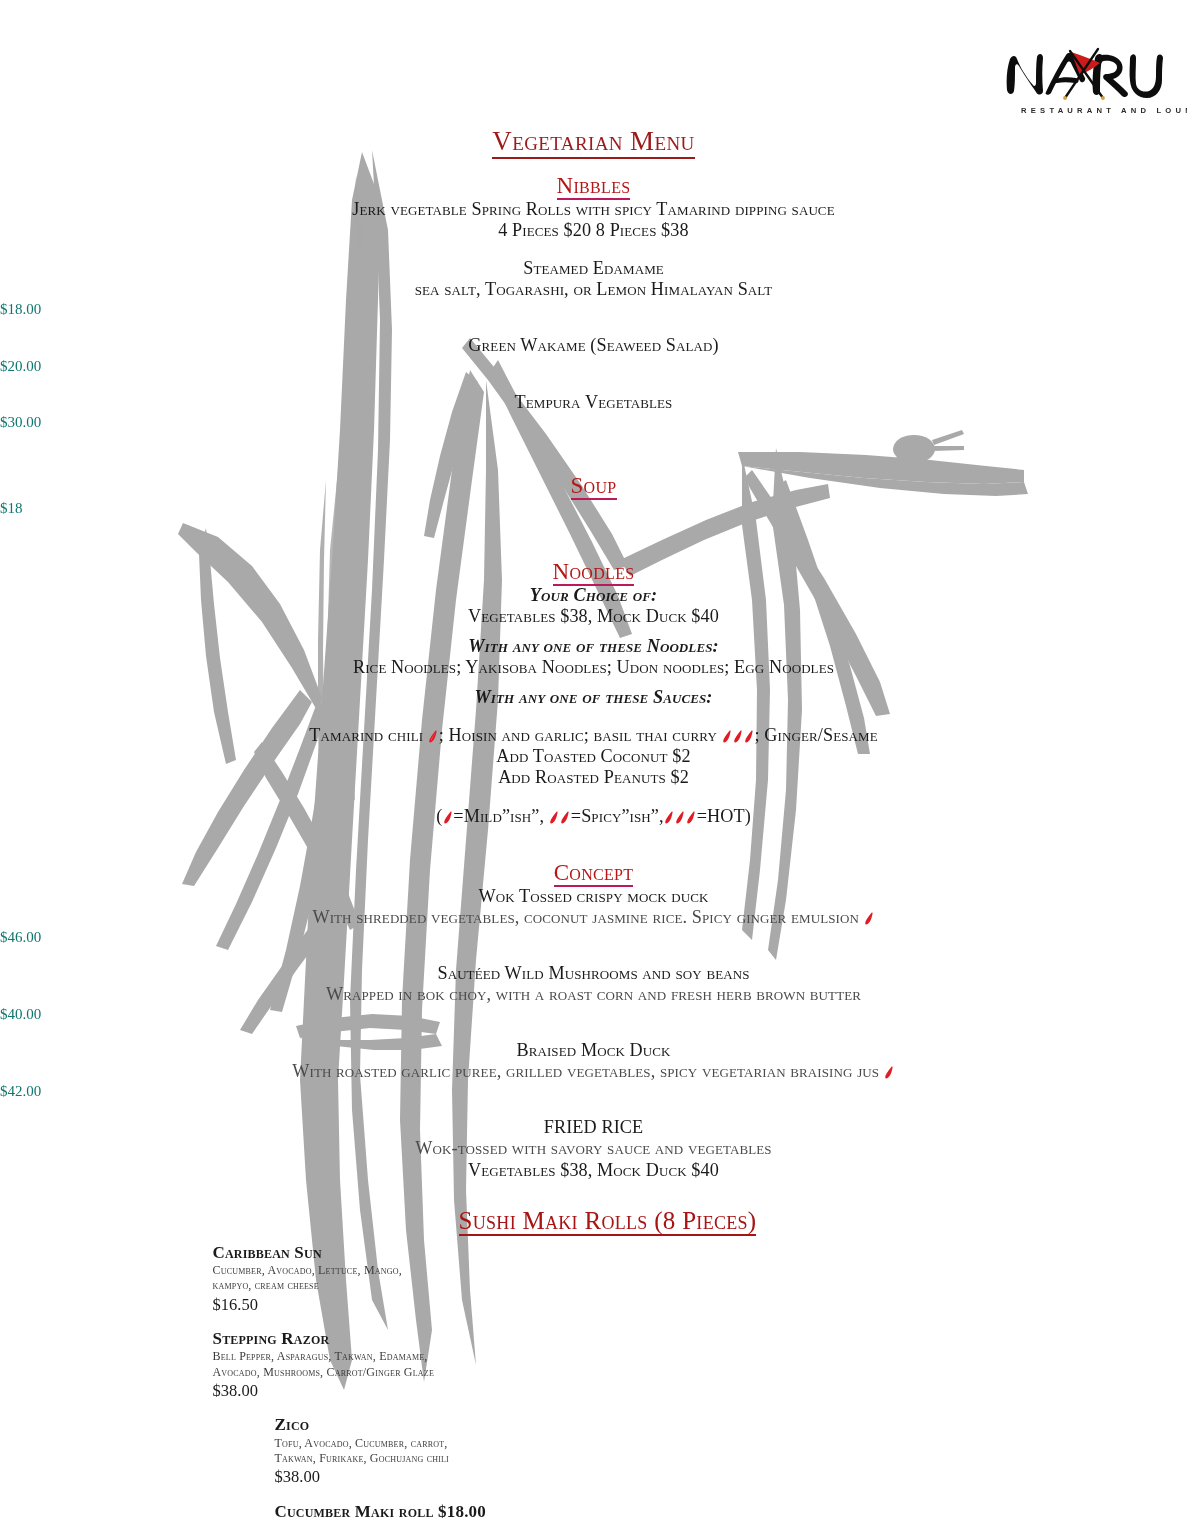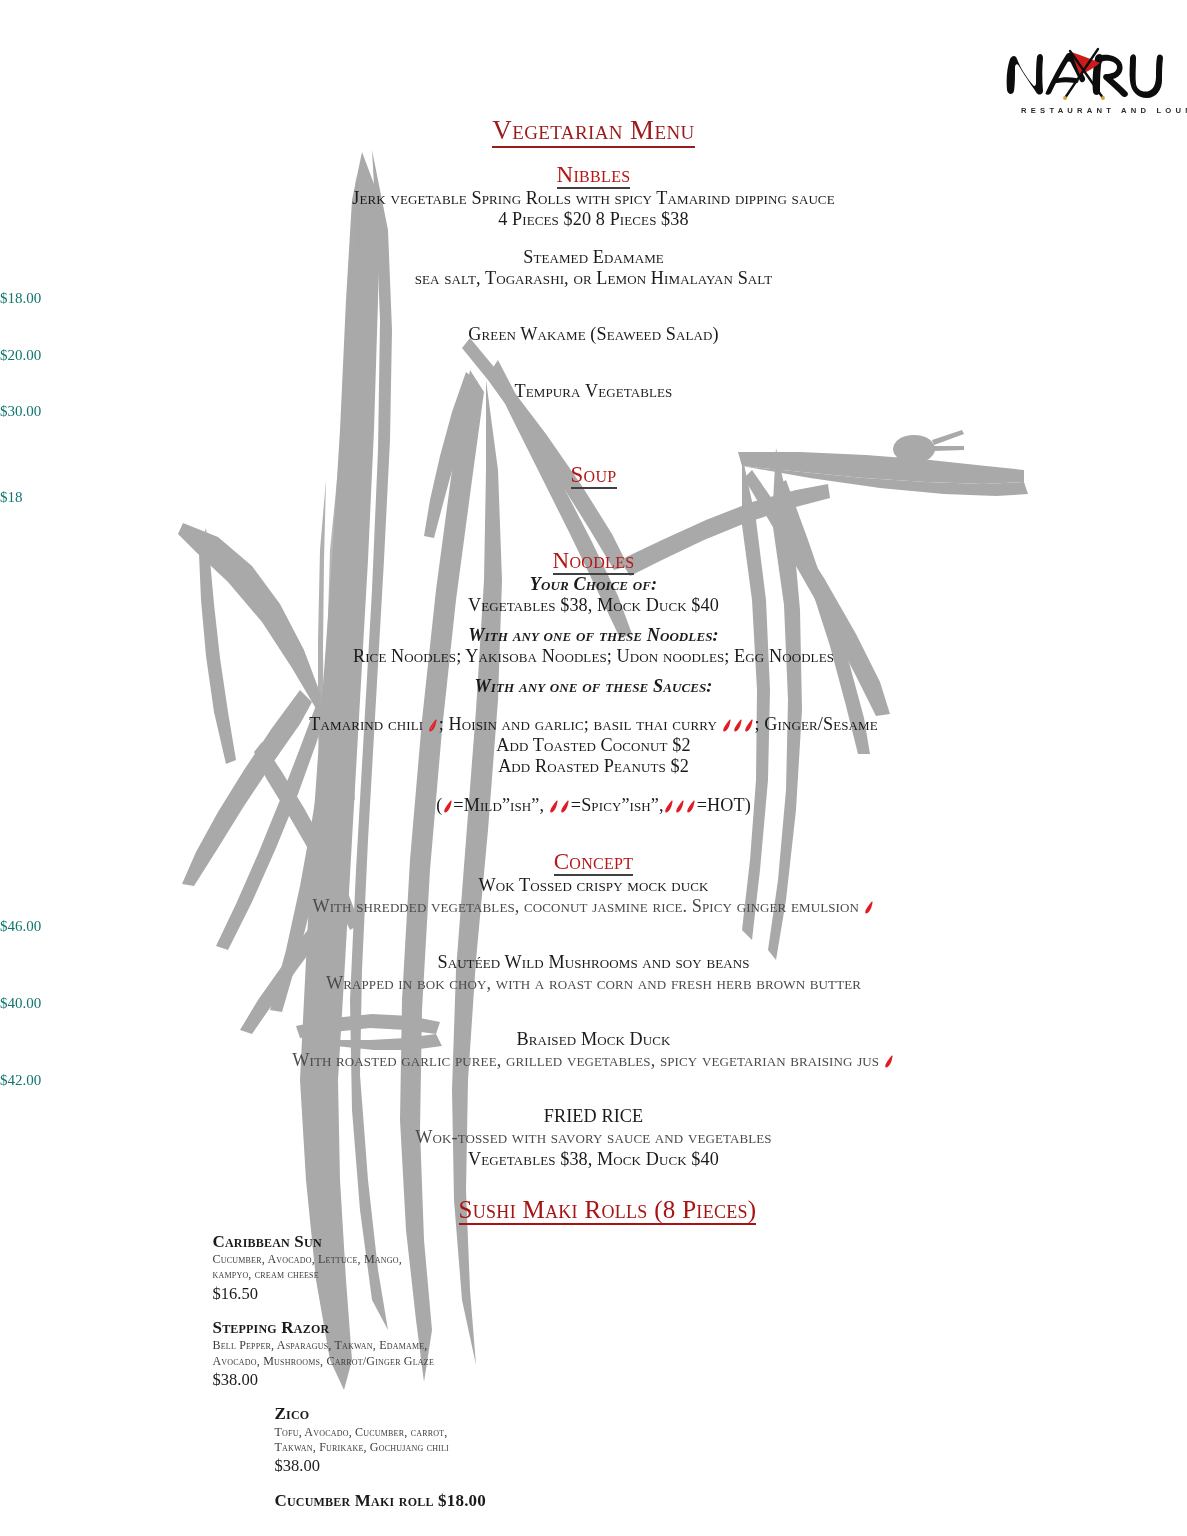--- a/index.html
+++ b/index.html
@@ -33,28 +33,29 @@
     font-family:"Liberation Sans", sans-serif;
     font-size:7.5px;letter-spacing:4.1px;color:#2a2a2a;
     font-weight:700;margin-top:2px;text-align:center;
     transform:scaleX(1.02);
   }
 
   
   .menu-title{
     text-align:center;font-size:27px;color:#9b1b1b;
     font-variant:small-caps;letter-spacing:.4px;
+    margin-top:11px;
   }
   .menu-title span{border-bottom:2px solid #9b1b1b;padding-bottom:1px;}
 
   .sec-head{
     text-align:center;font-size:23px;color:#b51616;
     font-variant:small-caps;margin-top:16px;letter-spacing:.3px;
   }
-  .sec-head span{border-bottom:2px solid #404040;padding-bottom:0px;}
+  .sec-head span{border-bottom:2px solid #be185d;padding-bottom:0px;}
 
   .sec-head.sushi{font-size:25px;color:#a81313;margin-top:26px;padding-left:28px;}
   .sec-head.sushi span{border-bottom:2px solid #a81313;}
 
   .sec-head.side{font-size:19px;color:#c00000;margin-top:0;}
   .sec-head.side span{border-bottom:2px solid #c00000;}
 
   
   .line{
     text-align:center;font-size:18.2px;font-variant:small-caps;

